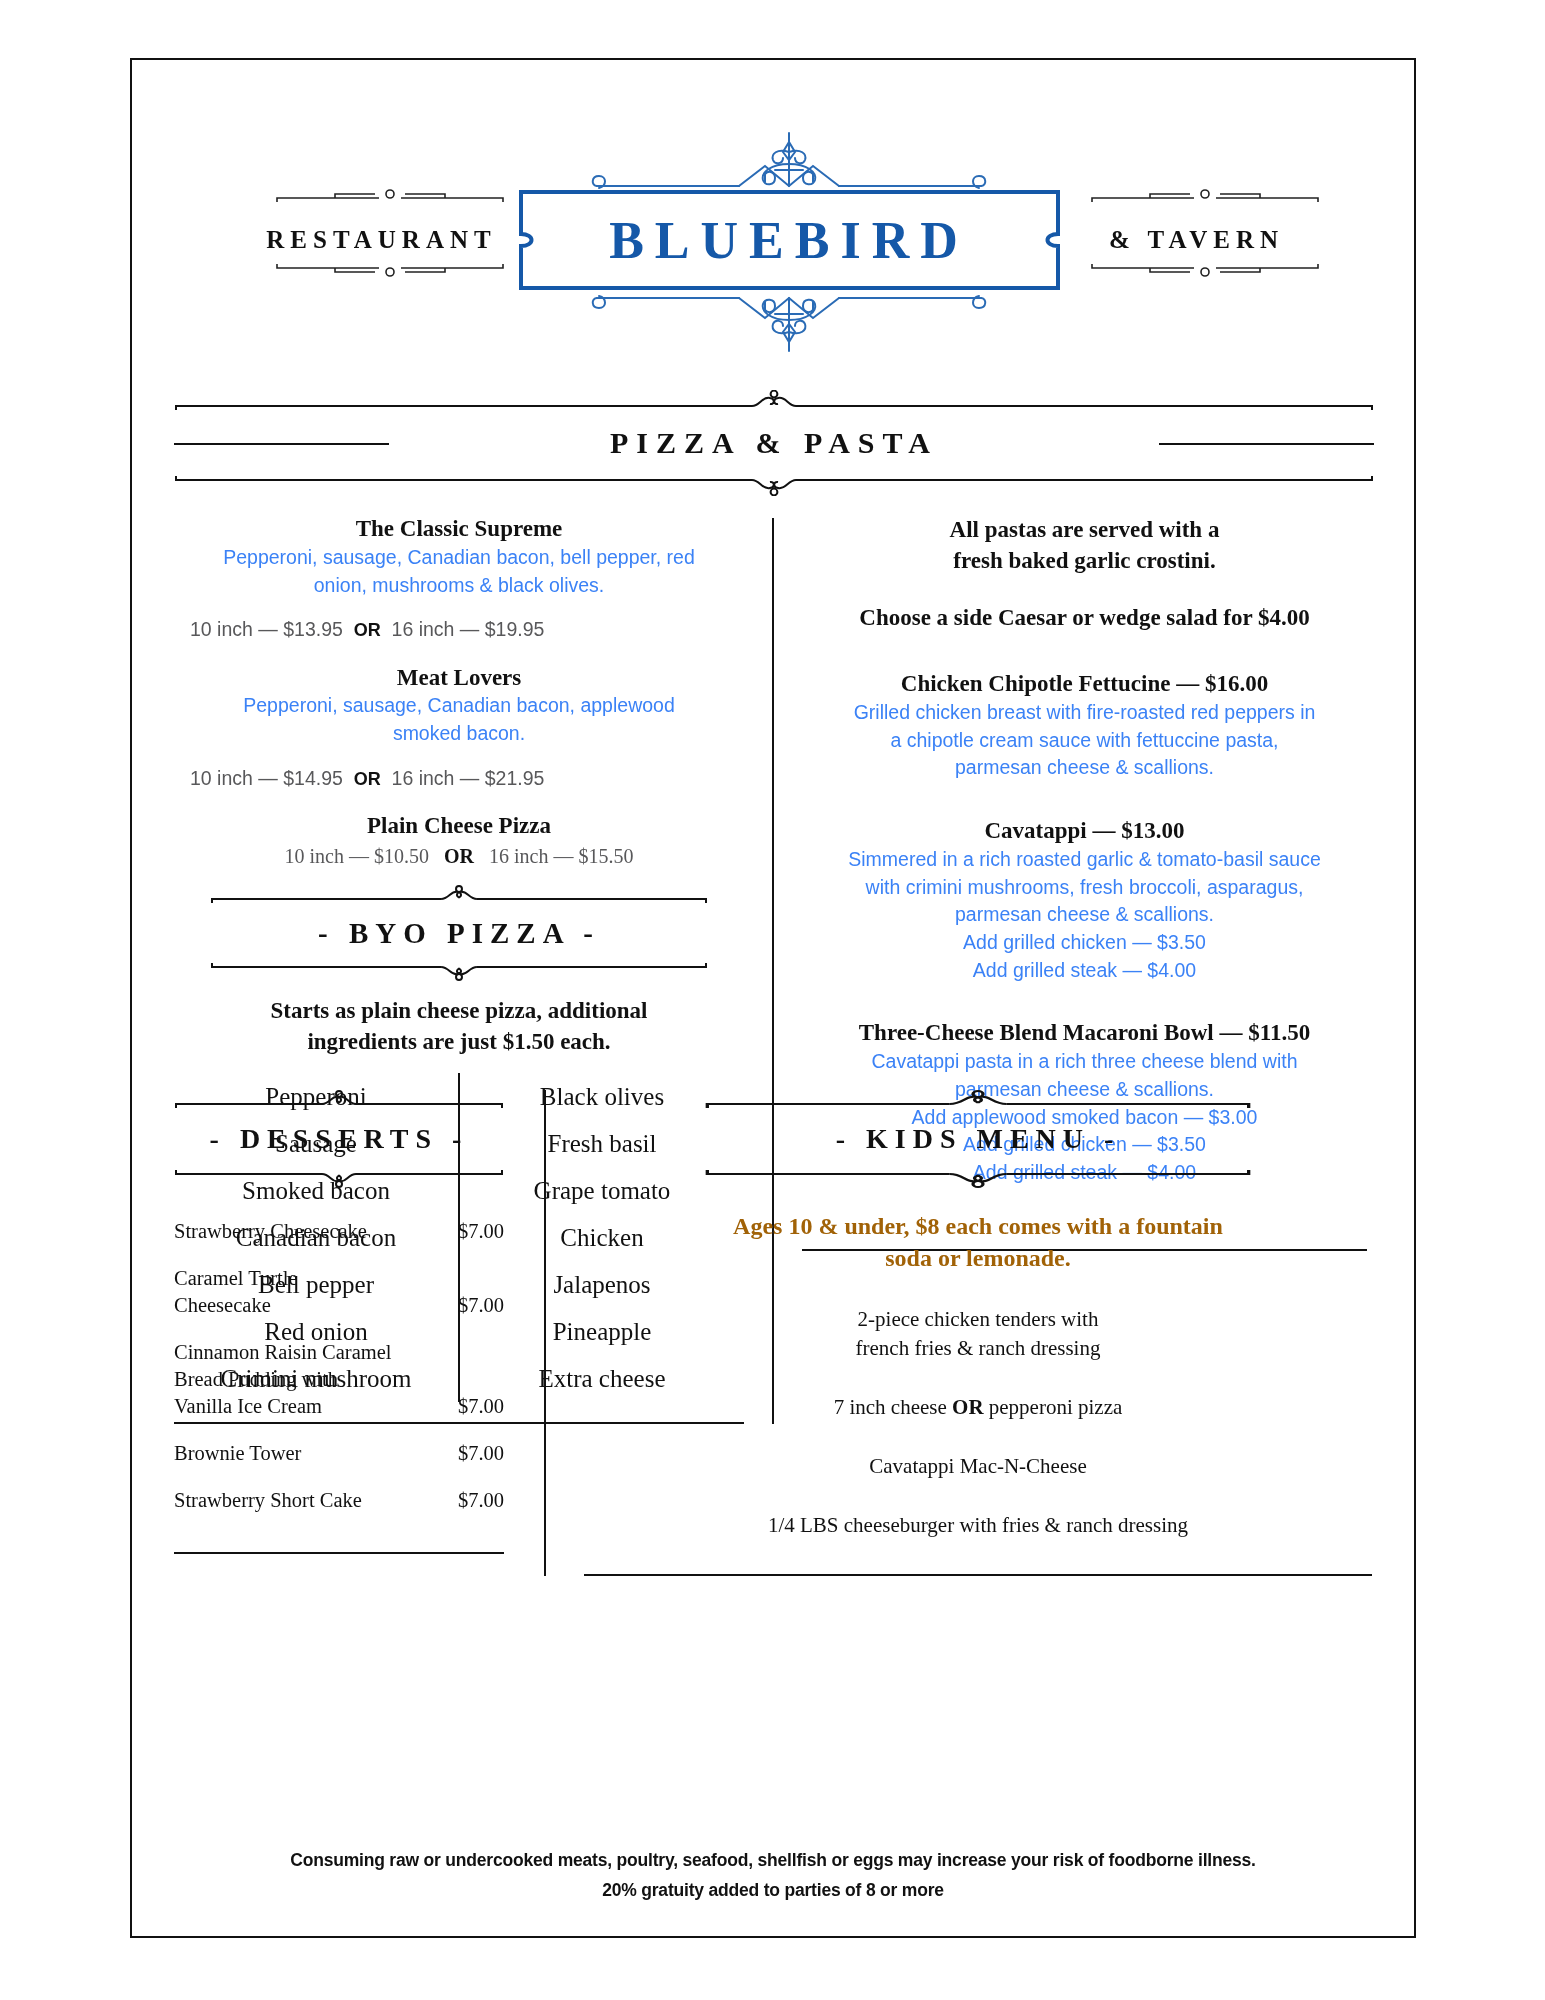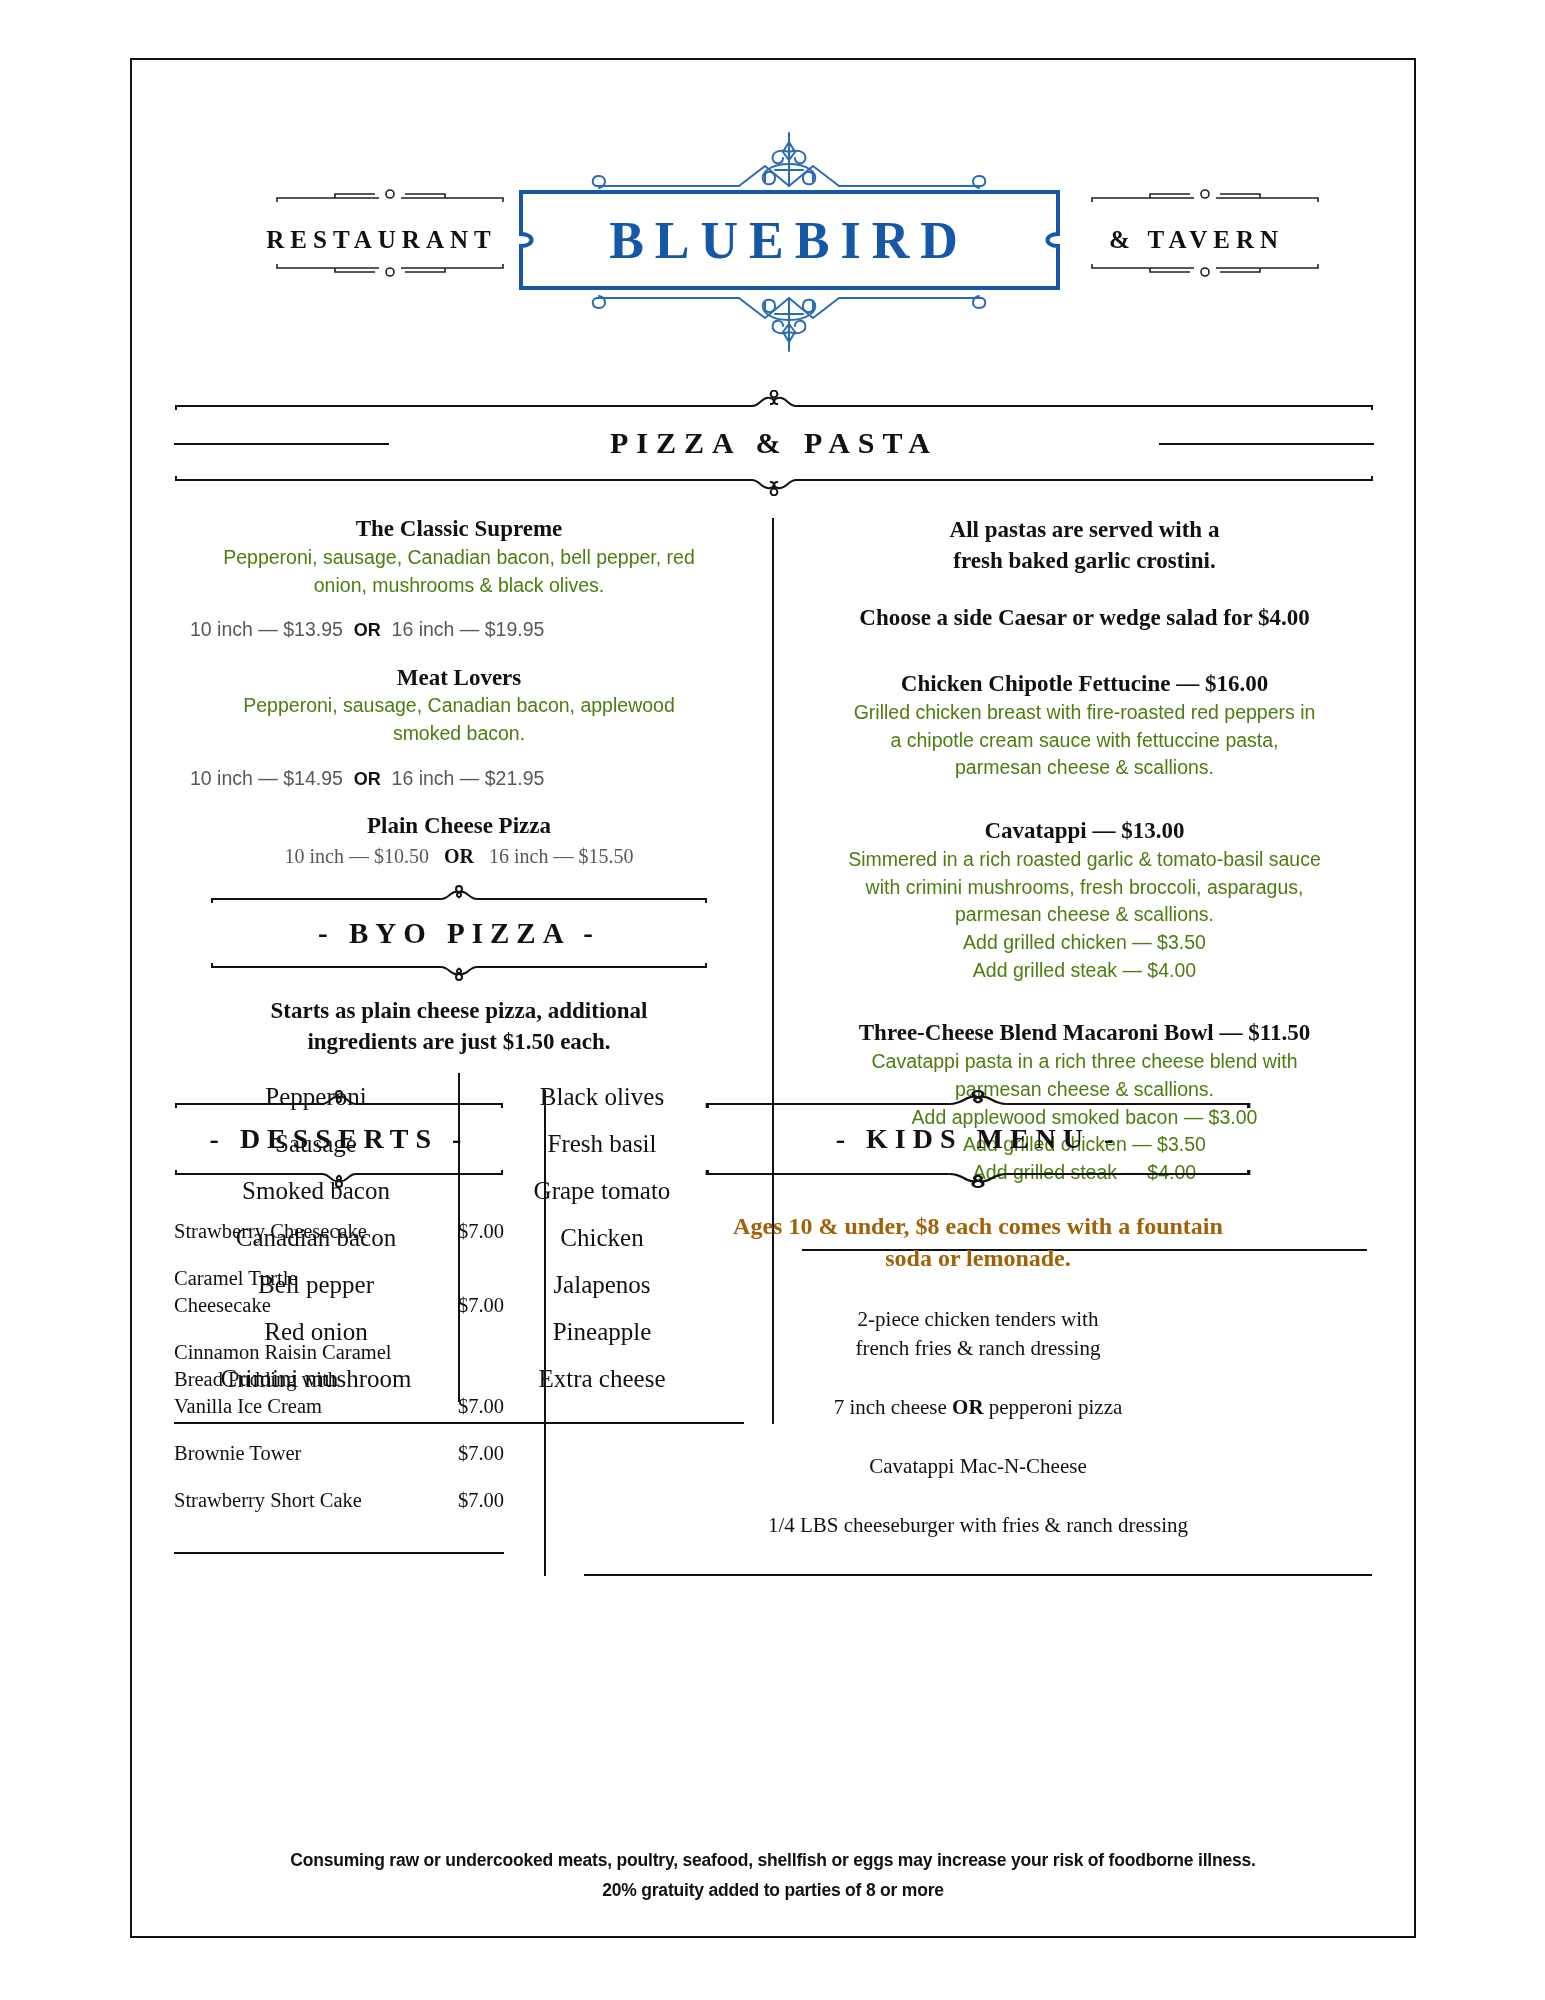--- a/index.html
+++ b/index.html
@@ -56,21 +56,21 @@
   .rule-orn{display:block;width:100%;}
 
   
   .item-name{
     font-family:"Liberation Serif", serif;
     font-weight:700;font-size:23px;color:#111;text-align:center;
     line-height:1.3;margin:0;
   }
   .item-desc{
     font-family:"Liberation Sans", sans-serif;
-    font-size:19.5px;color:#4d7c0f;text-align:center;line-height:1.42;margin:0;
+    font-size:19.5px;color:#3b82f6;text-align:center;line-height:1.42;margin:0;
   }
   .item-price-line{
     font-family:"Liberation Sans", sans-serif;
     font-size:19.5px;color:#58585a;line-height:1.5;margin:16px;
   }
   .item-price-line .or{font-weight:700;color:#111;font-size:18px;}
   .serif-price-line{
     font-family:"Liberation Serif", serif;
     font-size:20px;color:#58585a;text-align:center;line-height:1.5;margin:0;
   }

